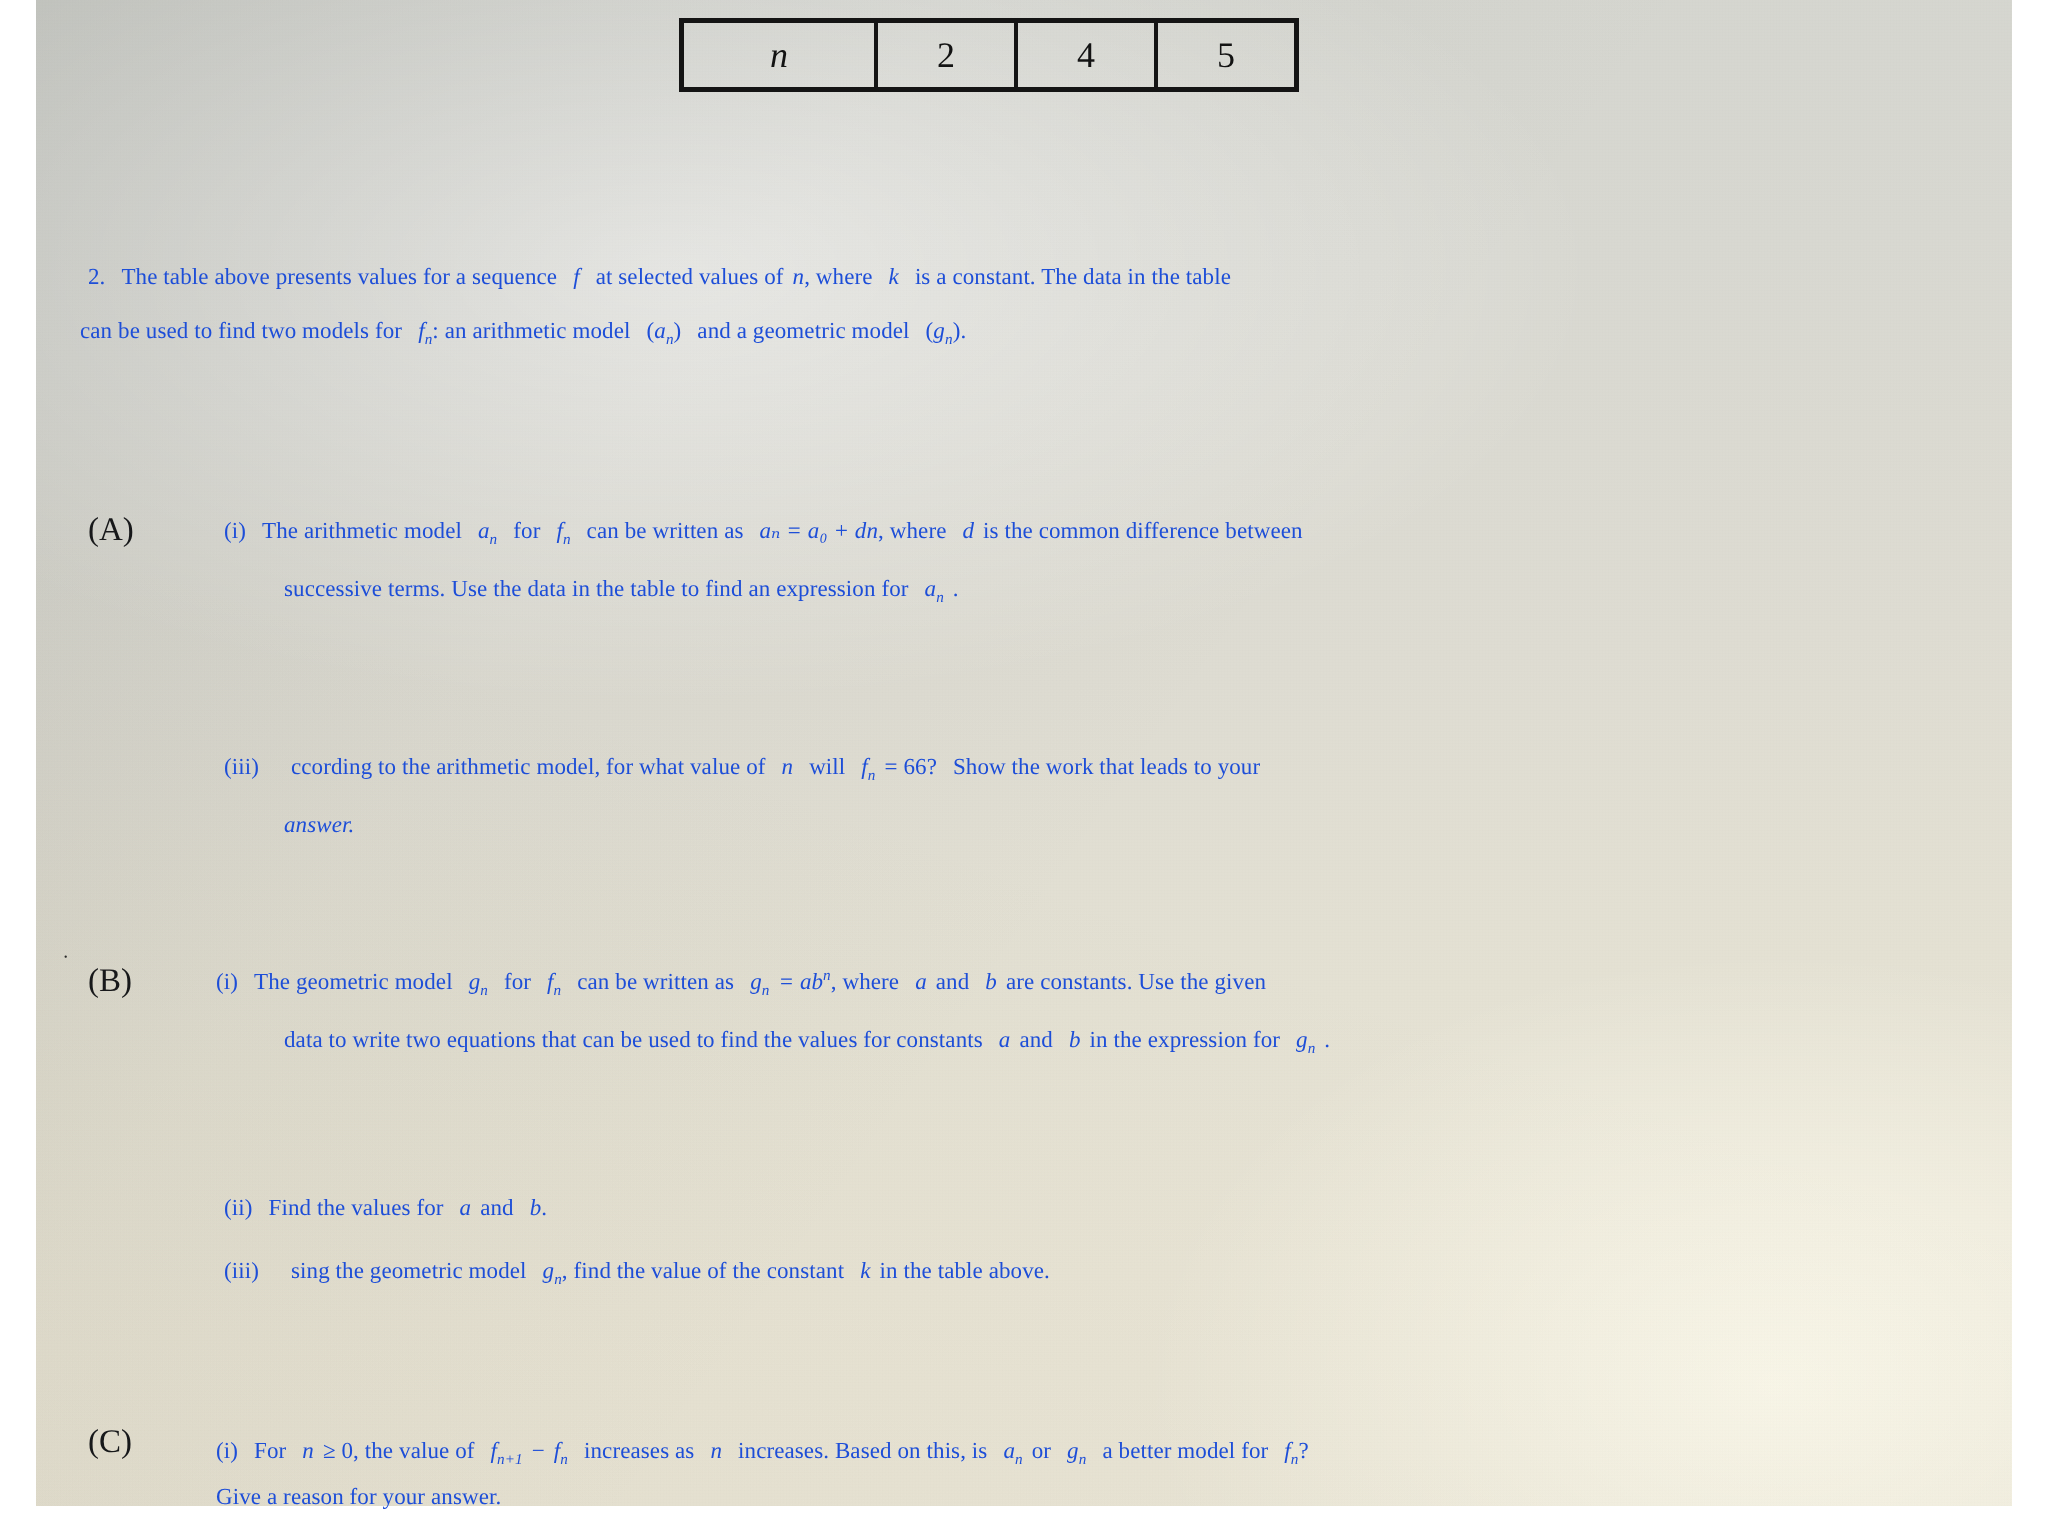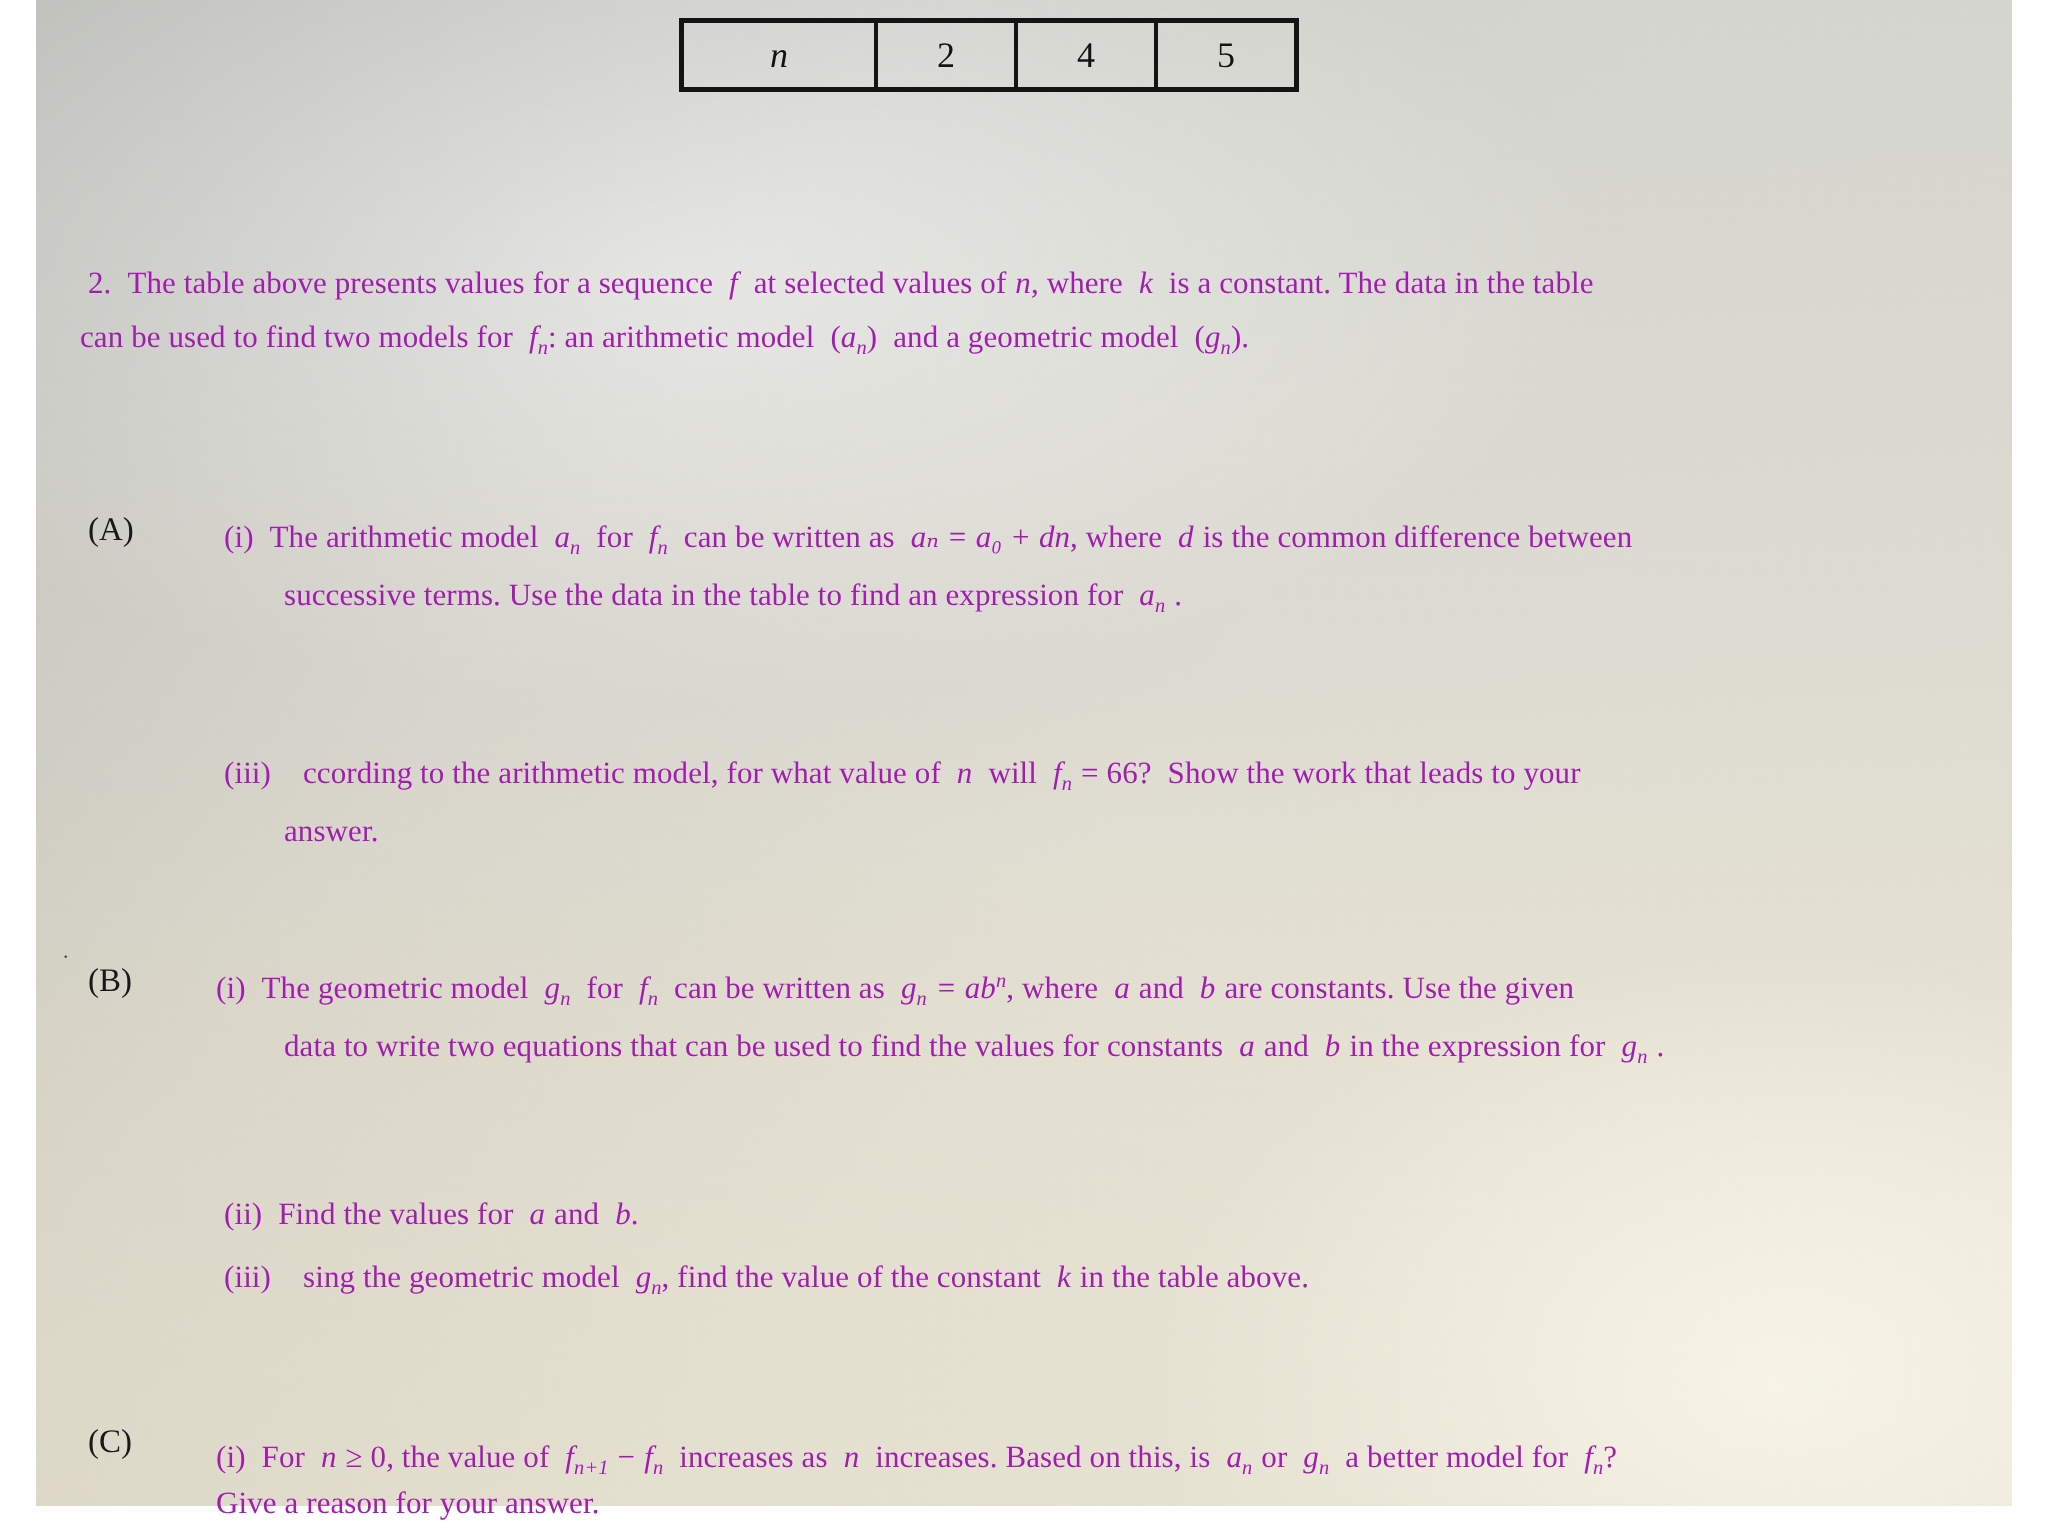--- a/index.html
+++ b/index.html
@@ -76,24 +76,24 @@
     color: #131313;
   }
   table.seq td.lbl { width: 178px; }
   .mi { font-style: italic; font-family: "Liberation Serif", "DejaVu Serif", serif; }
   .sub { font-size: 0.66em; vertical-align: sub; font-style: italic; }
   .sup { font-size: 0.66em; vertical-align: super; font-style: italic; }
 
   
   .para {
     position: absolute;
-    font-size: 31px;
+    font-size: 23px;
     line-height: 1.62;
     letter-spacing: 0.1px;
-    color: #a21caf;
+    color: #1d4ed8;
     white-space: nowrap;
   }
   .part-label { position: absolute; font-size: 33px; }
   .roman { display: inline-block; }
 
   .eq { font-style: italic; }
   .sp { display: inline-block; width: 9px; }
   .sp-lg { display: inline-block; width: 16px; }
 
   .tick {
@@ -147,21 +147,21 @@
 
     <div class="para" style="left:284px; top:570px;">
       <span>successive terms.  Use the data in the table to find an expression for</span><span class="sp-lg"></span><span class="mi">a</span><span class="sub">n</span><span class="sp"></span><span>.</span>
     </div>
 
 
     <div class="para" style="left:224px; top:748px;">
       <span class="roman">(iii)</span><span class="sp-lg"></span><span class="sp-lg"></span><span>ccording to the arithmetic model, for what value of</span><span class="sp-lg"></span><span class="mi">n</span><span class="sp-lg"></span><span>will</span><span class="sp-lg"></span><span class="mi">f</span><span class="sub">n</span><span class="sp"></span><span>= 66?</span><span class="sp-lg"></span><span>Show the work that leads to your</span>
     </div>
 
-    <div class="para" style="left:284px; top:806px;">answer.</div>
+    <div class="para" style="left:284px; top:806px;font-style:italic;">answer.</div>
 
     <div class="tick">˙</div>
     <div class="part-label" style="left:88px; top:963px;">(B)</div>
 
     <div class="para" style="left:216px; top:963px;">
       <span class="roman">(i)</span><span class="sp-lg"></span><span>The geometric model</span><span class="sp-lg"></span><span class="mi">g</span><span class="sub">n</span><span class="sp-lg"></span><span>for</span><span class="sp-lg"></span><span class="mi">f</span><span class="sub">n</span><span class="sp-lg"></span><span>can be written as</span><span class="sp-lg"></span><span class="mi">g</span><span class="sub">n</span><span class="sp"></span><span class="mi">= ab</span><span class="sup">n</span><span>, where</span><span class="sp-lg"></span><span class="mi">a</span><span class="sp"></span><span>and</span><span class="sp-lg"></span><span class="mi">b</span><span class="sp"></span><span>are constants.  Use the given</span>
     </div>
 
     <div class="para" style="left:284px; top:1021px;">
       <span>data to write two equations that can be used to find the values for constants</span><span class="sp-lg"></span><span class="mi">a</span><span class="sp"></span><span>and</span><span class="sp-lg"></span><span class="mi">b</span><span class="sp"></span><span>in the expression for</span><span class="sp-lg"></span><span class="mi">g</span><span class="sub">n</span><span class="sp"></span><span>.</span>

